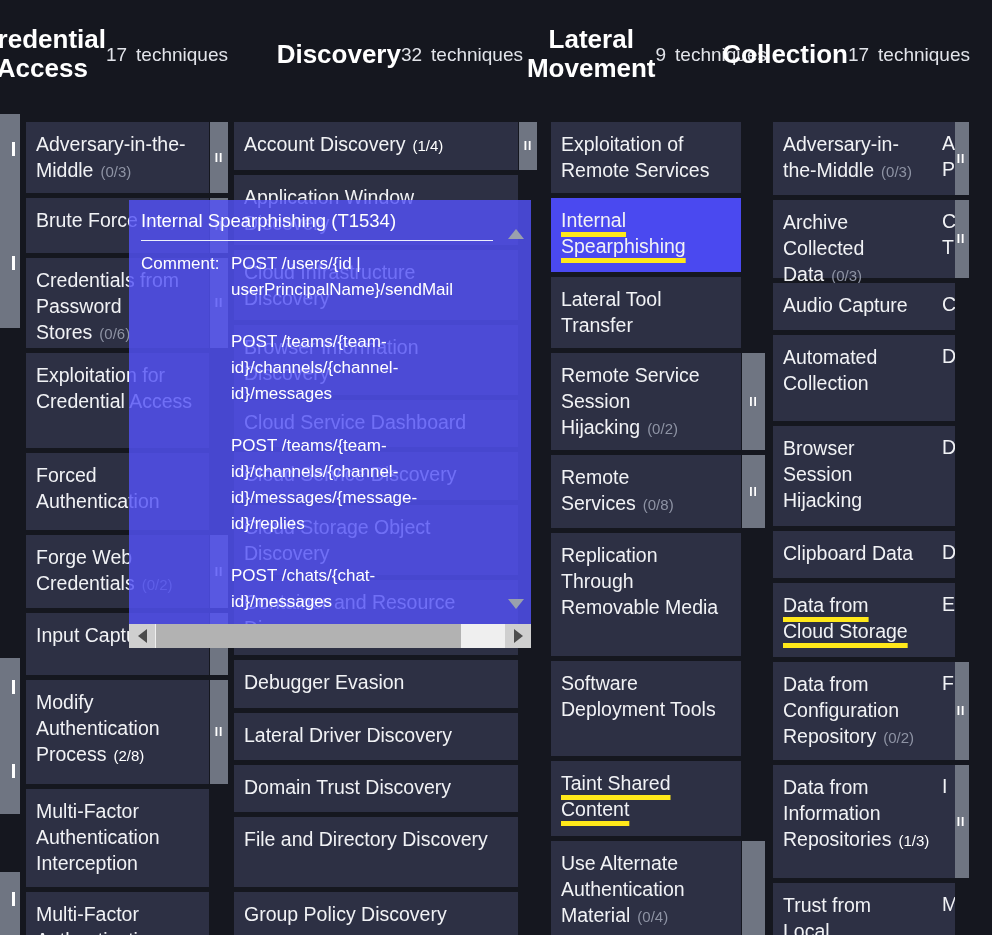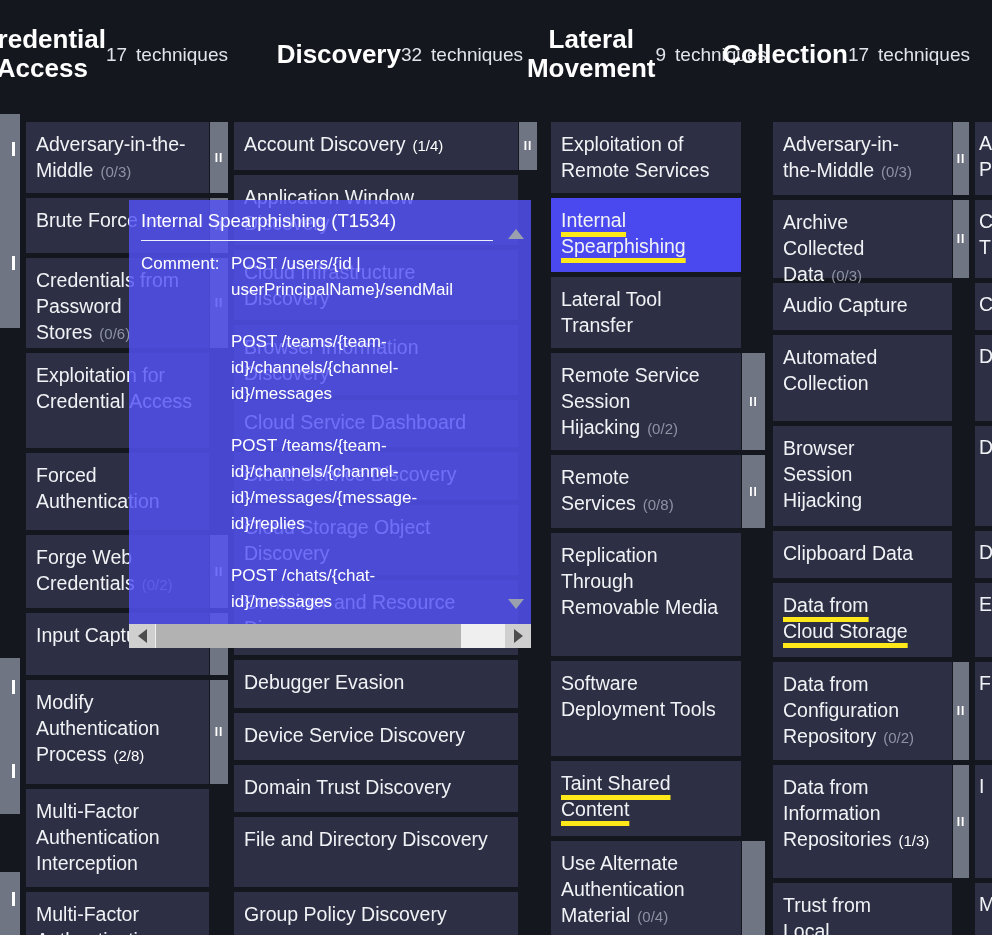--- a/index.html
+++ b/index.html
@@ -28,21 +28,21 @@
   .handle{background:var(--c-handle,#6f7582);color:#fff;width:18px;margin-left:1px;
           display:flex;align-items:center;justify-content:center;
           font-size:12px;font-weight:bold;letter-spacing:1px;}
 
   #col-ca{left:26px;width:202px;}   #col-ca .t-cell{width:183px;}
   #col-disc{left:234px;width:305px;} #col-disc .t-cell{width:284px;padding-right:22px;}
   #col-lm{left:551px;width:216px;}  #col-lm .t-cell{width:190px;padding-right:22px;}
   #col-lm .handle{width:23px;}
   #col-coll{left:773px;width:197px;} #col-coll .t-cell{width:179px;padding-right:30px;}
   #col-coll .handle{width:16px;}
-  #col-edge-right{left:975px;width:17px;} #col-edge-right .t-cell{width:17px;padding:8px 4px;}
+  #col-edge-right{left:938px;width:17px;} #col-edge-right .t-cell{width:17px;padding:8px 4px;}
 
   
   #col-ca .row:nth-child(1){height:71px}#col-ca .row:nth-child(2){height:55px}
   #col-ca .row:nth-child(3){height:90px}#col-ca .row:nth-child(4){height:95px}
   #col-ca .row:nth-child(5){height:77px}#col-ca .row:nth-child(6){height:73px}
   #col-ca .row:nth-child(7){height:62px}#col-ca .row:nth-child(8){height:104px}
   #col-ca .row:nth-child(9){height:98px}#col-ca .row:nth-child(10){height:120px}
   #col-disc .row:nth-child(1){height:48px}#col-disc .row:nth-child(2){height:70px}
   #col-disc .row:nth-child(3){height:70px}#col-disc .row:nth-child(4){height:70px}
   #col-disc .row:nth-child(5){height:47px}#col-disc .row:nth-child(6){height:48px}
@@ -199,21 +199,21 @@
       <div class="row">
         <div class="t-cell"><span class="t-label">Cloud Storage Object Discovery</span></div>
       </div>
       <div class="row">
         <div class="t-cell"><span class="t-label">Container and Resource Discovery</span></div>
       </div>
       <div class="row">
         <div class="t-cell"><span class="t-label">Debugger Evasion</span></div>
       </div>
       <div class="row">
-        <div class="t-cell"><span class="t-label">Device Service Discovery</span></div>
+        <div class="t-cell"><span class="t-label">Lateral Driver Discovery</span></div>
       </div>
       <div class="row">
         <div class="t-cell"><span class="t-label">Domain Trust Discovery</span></div>
       </div>
       <div class="row">
         <div class="t-cell"><span class="t-label">File and Directory Discovery</span></div>
       </div>
       <div class="row">
         <div class="t-cell"><span class="t-label">Group Policy Discovery</span></div>
       </div>

